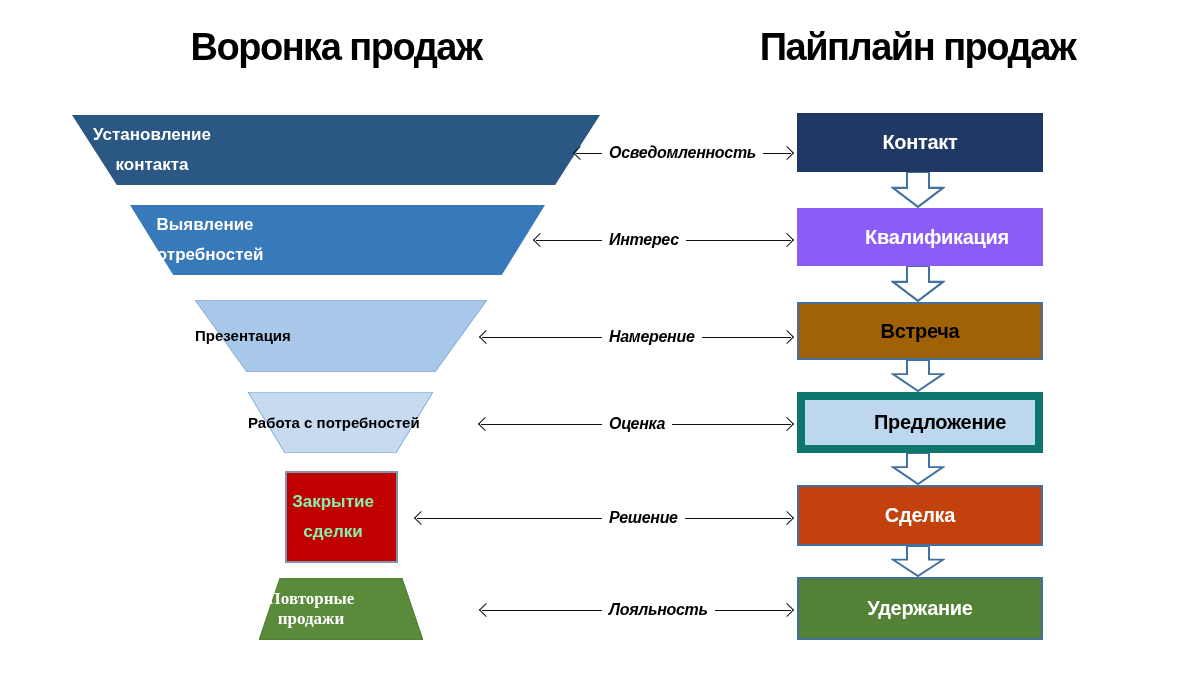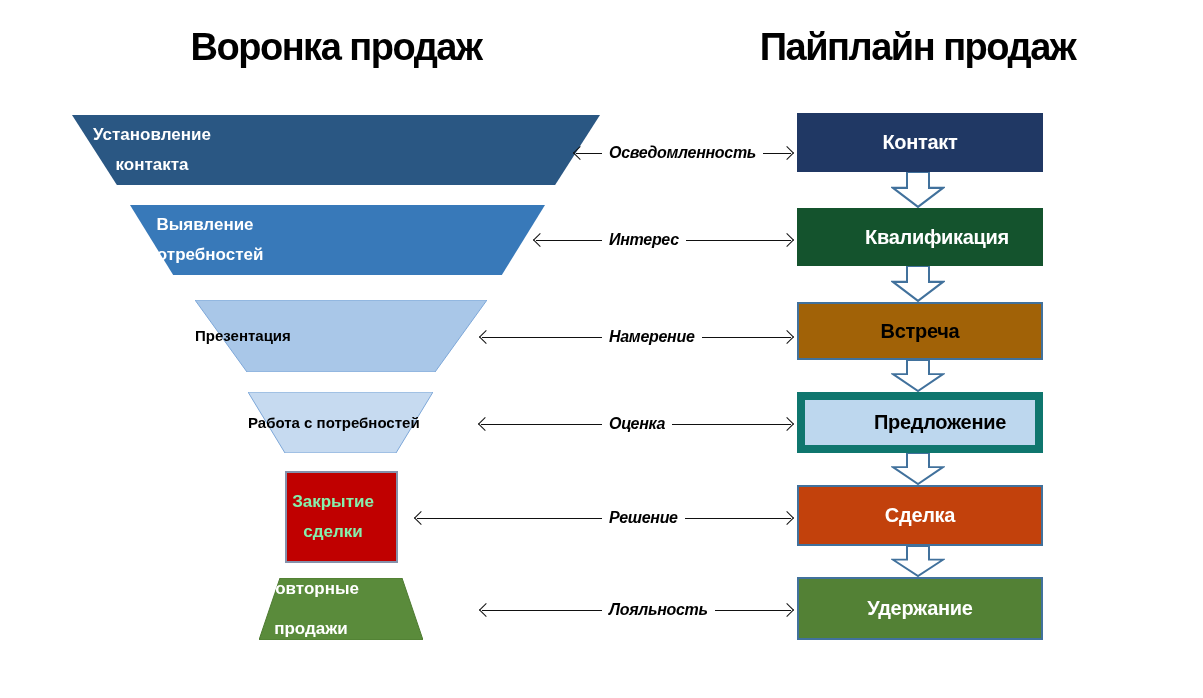--- a/index.html
+++ b/index.html
@@ -22,21 +22,21 @@
   .fr1 { left:130px; top:205px; width:415px; height:70px; }
   .fr2 { left:195px; top:300px; width:292px; height:72px; }
   .fr3 { left:248px; top:392px; width:185px; height:61px; }
   .fr4 { left:285px; top:471px; width:113px; height:92px;
          border:2px solid #8591ab; box-sizing:border-box; }
   .fr5 { left:259px; top:578px; width:164px; height:62px; }
   .fr2 .flabel, .fr3 .flabel { font-size:15px; white-space:nowrap; line-height:22px; }
   .fr0 .flabel { max-width:160px; }
   .fr1 .flabel { max-width:150px; }
   .fr4 .flabel { max-width:92px; }
-  .fr5 .flabel { max-width:104px; line-height:40px; }
+  .fr5 .flabel { max-width:104px; line-height:20px;font-family:Liberation Serif, serif; }
   .stroked polygon { stroke:#7da7d8; stroke-width:1; vector-effect:non-scaling-stroke; }
   .stroked-green polygon { stroke:#4d7a31; stroke-width:1; vector-effect:non-scaling-stroke; }
 
   
   .mrow { position:absolute; right:412px; height:26px; display:flex;
           align-items:center; gap:7px; }
   .mr0 { left:576px; top:140px; --lw:26px;  }
   .mr1 { left:536px; top:227px; --lw:66px;  }
   .mr2 { left:482px; top:324px; --lw:120px; }
   .mr3 { left:481px; top:411px; --lw:121px; }
@@ -150,21 +150,21 @@
   </div>
   <div class="mrow mr5">
     <span class="cline lleft"></span>
     <span class="mlabel">Лояльность</span>
     <span class="cline lright"></span>
   </div>
 
   <div class="pstage pb0" style="background-color: rgb(32, 56, 100); color: rgb(255, 255, 255);">
     <span>Контакт</span>
   </div>
-  <div class="pstage pb1" style="background-color: #14532d; color: rgb(255, 255, 255); padding-left: 34px;">
+  <div class="pstage pb1" style="background-color: #8b5cf6; color: rgb(255, 255, 255); padding-left: 34px;">
     <span>Квалификация</span>
   </div>
   <div class="pstage pb2" style="background-color: #a16207; color: rgb(0, 0, 0);">
     <span>Встреча</span>
   </div>
   <div class="pstage pb3" style="background-color: rgb(189, 215, 238); color: rgb(0, 0, 0);">
     <span>Предложение</span>
   </div>
   <div class="pstage pb4" style="background-color: #c2410c; color: rgb(255, 255, 255);">
     <span>Сделка</span>

